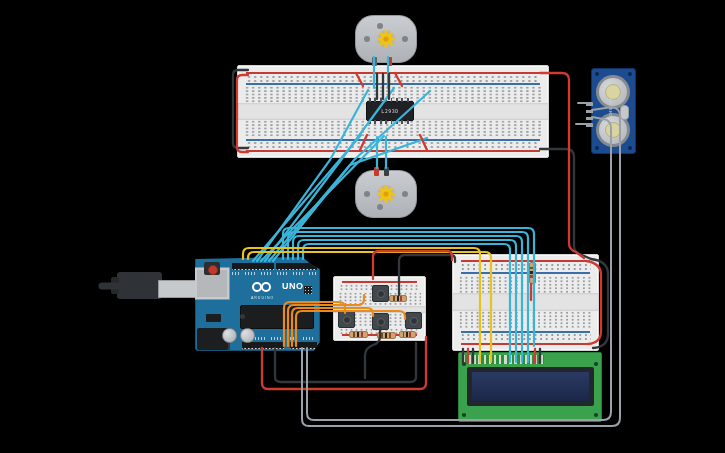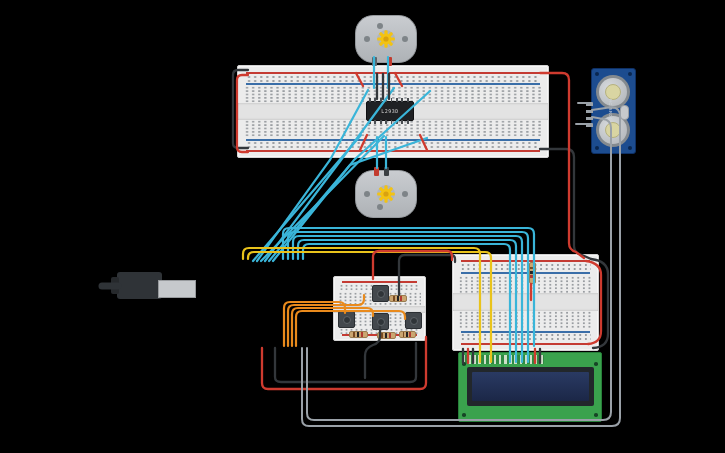--- a/index.html
+++ b/index.html
@@ -234,20 +234,44 @@
     <div class="lcd-hole" style="left:135px;top:9px;"></div>
     <div class="lcd-hole" style="left:3px;top:60px;"></div>
     <div class="lcd-hole" style="left:135px;top:60px;"></div>
   </div>
 
   <div id="usb-plug" class="comp">
     <div class="ridge"></div>
   </div>
   <div id="usb-metal" class="comp"></div>
 
+  <div id="arduino" class="comp">
+    <div id="usb-socket"></div>
+    <div id="pwr-jack"></div>
+    <div id="reset">
+        <div class="btn-cap"></div>
+      </div>
+    <div class="hdr" style="left:36px;top:5px;width:42px;"></div>
+    <div class="hdr" style="left:80px;top:5px;width:41px;"></div>
+    <div class="hdr" style="left:46px;top:84px;width:42px;"></div>
+    <div class="hdr" style="left:94px;top:84px;width:27px;"></div>
+    <div class="silk" style="left:36px;top:14px;width:85px;"></div>
+    <div class="silk" style="left:46px;top:79px;width:75px;"></div>
+    <div id="mcu"></div>
+    <div id="regulator"></div>
+    <div id="icsp"></div>
+    <div class="cap" style="left:26px;top:70px;"></div>
+    <div class="cap" style="left:44px;top:70px;"></div>
+    <div class="ard-logo">
+      <i style="left:0;"></i>
+        <i style="left:9px;"></i>
+    </div>
+    <div class="uno-txt">UNO</div>
+    <div class="brand-txt">ARDUINO</div>
+  </div>
 
   <svg class="wires" width="725" height="453">
 
     <g fill="none" stroke-width="7" stroke-linecap="round" stroke="#2f3337">
       <path d="M118,286 L102,286"></path>
     </g>
 
     <g fill="none" stroke-width="2.2" stroke-linecap="round" stroke="#3ab5d9">
       <path d="M253,261 L361,135"></path>
       <path d="M257,261 L330,160 L368,90"></path>

